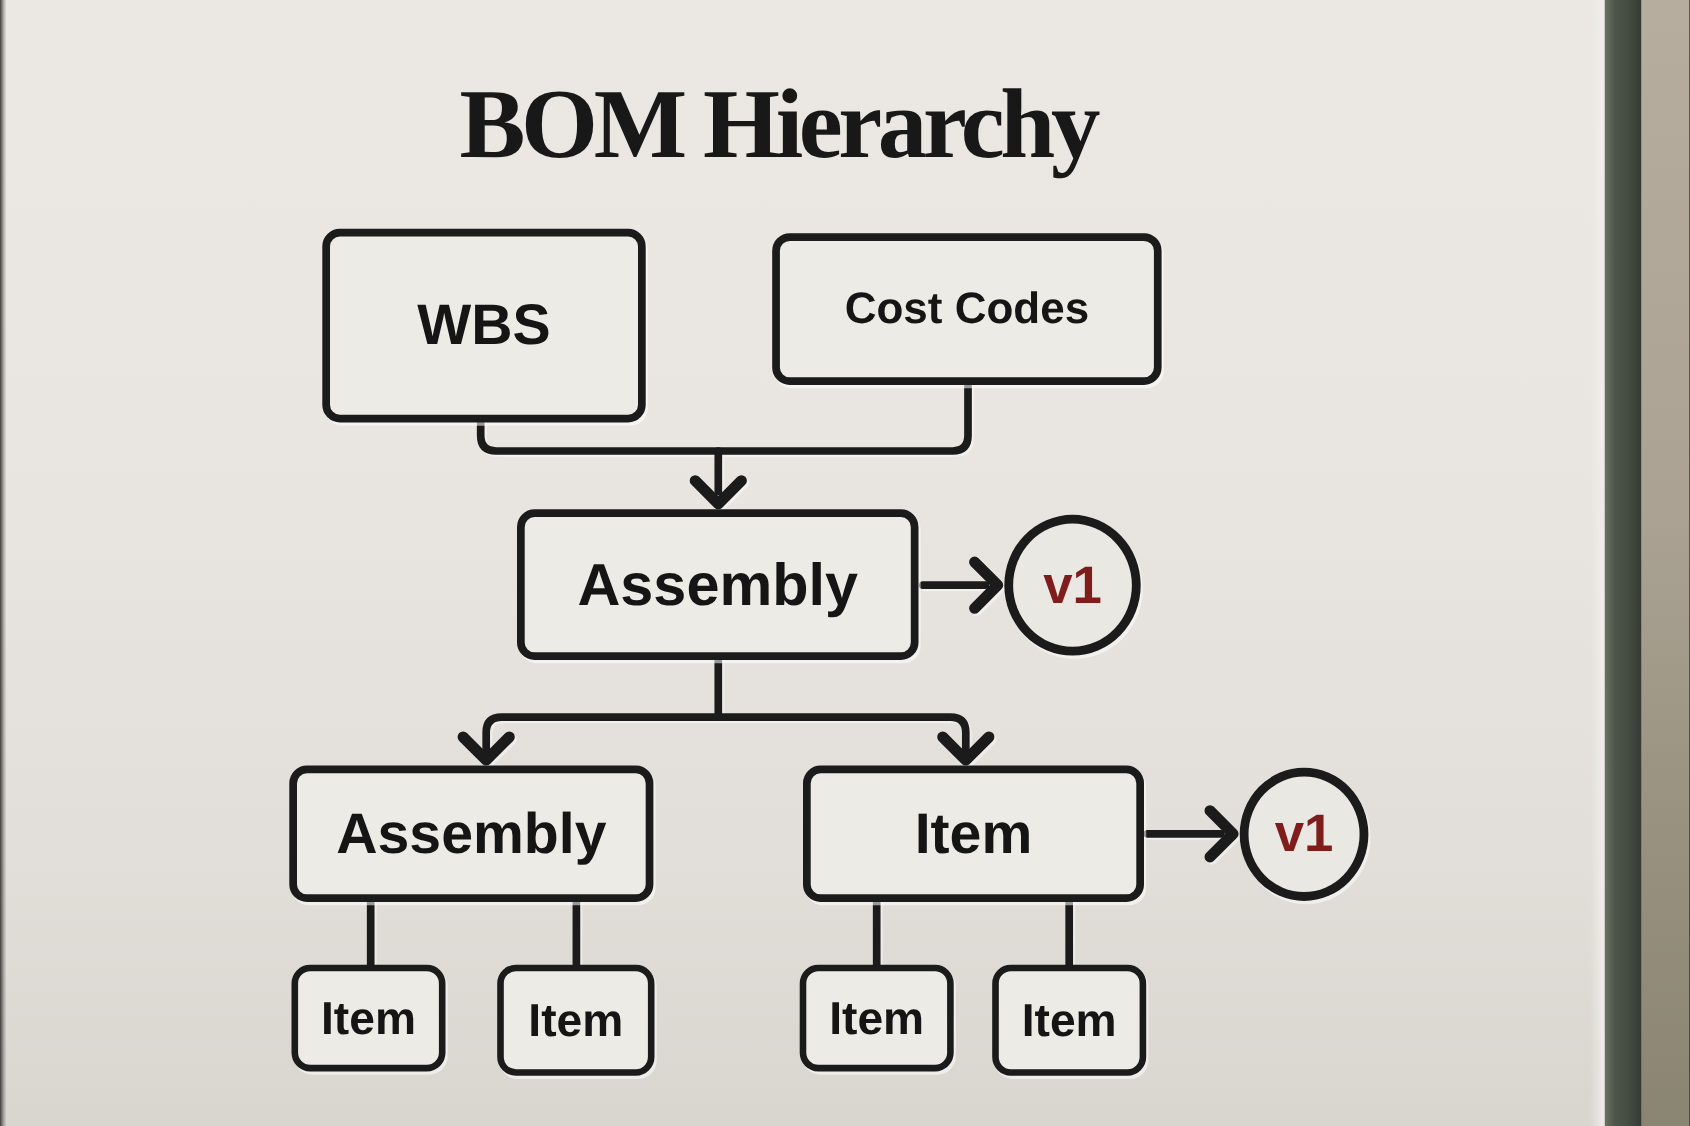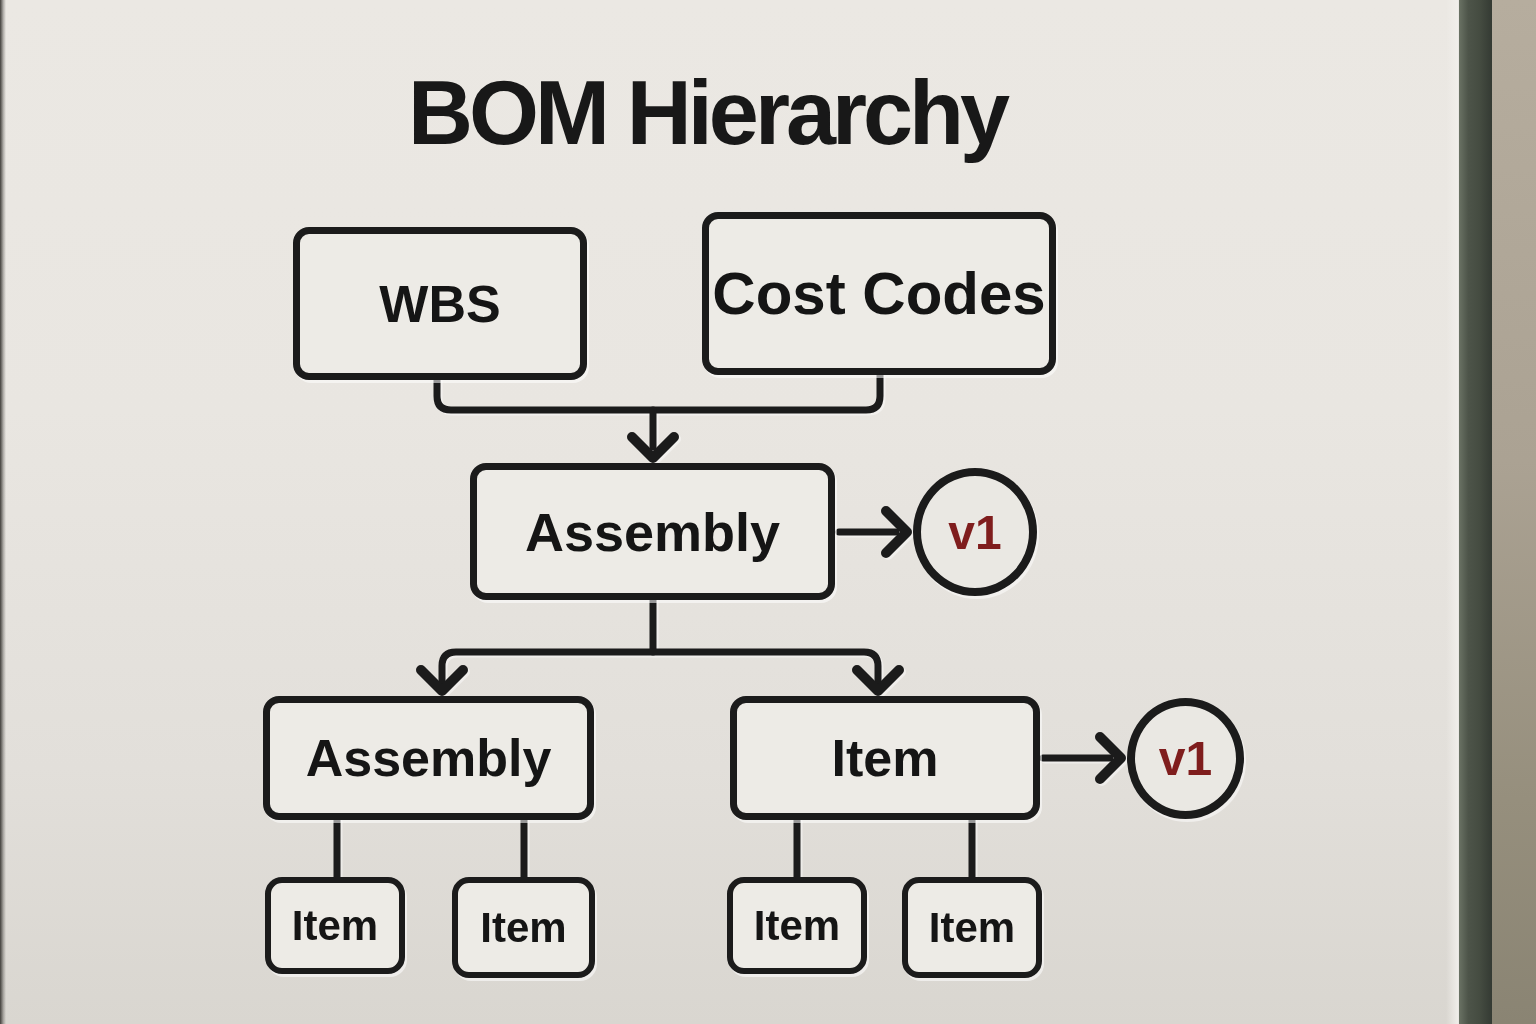--- a/index.html
+++ b/index.html
@@ -50,38 +50,39 @@
   .title {
     position: absolute;
     left: 327px; top: 62px;
     width: 760px;
     text-align: center;
     font-size: 90px;
     font-weight: 700;
     letter-spacing: -4px;
     white-space: nowrap;
     color: #181818;
+    font-family: Liberation Serif, serif;
   }
   
   .node {
     position: absolute;
     box-sizing: border-box;
     border: 7px solid #1b1b1b;
     border-radius: 16px;
     background: #edebe6;
     display: flex;
     align-items: center;
     justify-content: center;
     font-weight: 700;
     color: #151515;
     box-shadow: 2px 3px 0 rgba(255,255,255,0.55);
     white-space: nowrap;
   }
-  .node-wbs        { left: 293px; top: 227px; width: 294px; height: 153px; font-size: 52px; }
-  .node-costcodes  { left: 702px; top: 212px; width: 354px; height: 163px; font-size: 60px; }
+  .node-wbs        { left: 293px; top: 208px; width: 294px; height: 176px; font-size: 52px; }
+  .node-costcodes  { left: 702px; top: 212px; width: 354px; height: 138px; font-size: 40px; }
   .node-assembly-1 { left: 470px; top: 463px; width: 365px; height: 137px; font-size: 54px; }
   .node-assembly-2 { left: 263px; top: 696px; width: 331px; height: 124px; font-size: 52px; }
   .node-item-mid   { left: 730px; top: 696px; width: 310px; height: 124px; font-size: 52px; }
   .node-leaf       { border-width: 6px; border-radius: 17px; font-size: 42px; }
   .node-leaf-1 { left: 265px; top: 877px; width: 140px; height: 97px;  }
   .node-leaf-2 { left: 452px; top: 877px; width: 143px; height: 101px; }
   .node-leaf-3 { left: 727px; top: 877px; width: 140px; height: 97px;  }
   .node-leaf-4 { left: 902px; top: 877px; width: 140px; height: 101px; }
   
   .version-circle {

